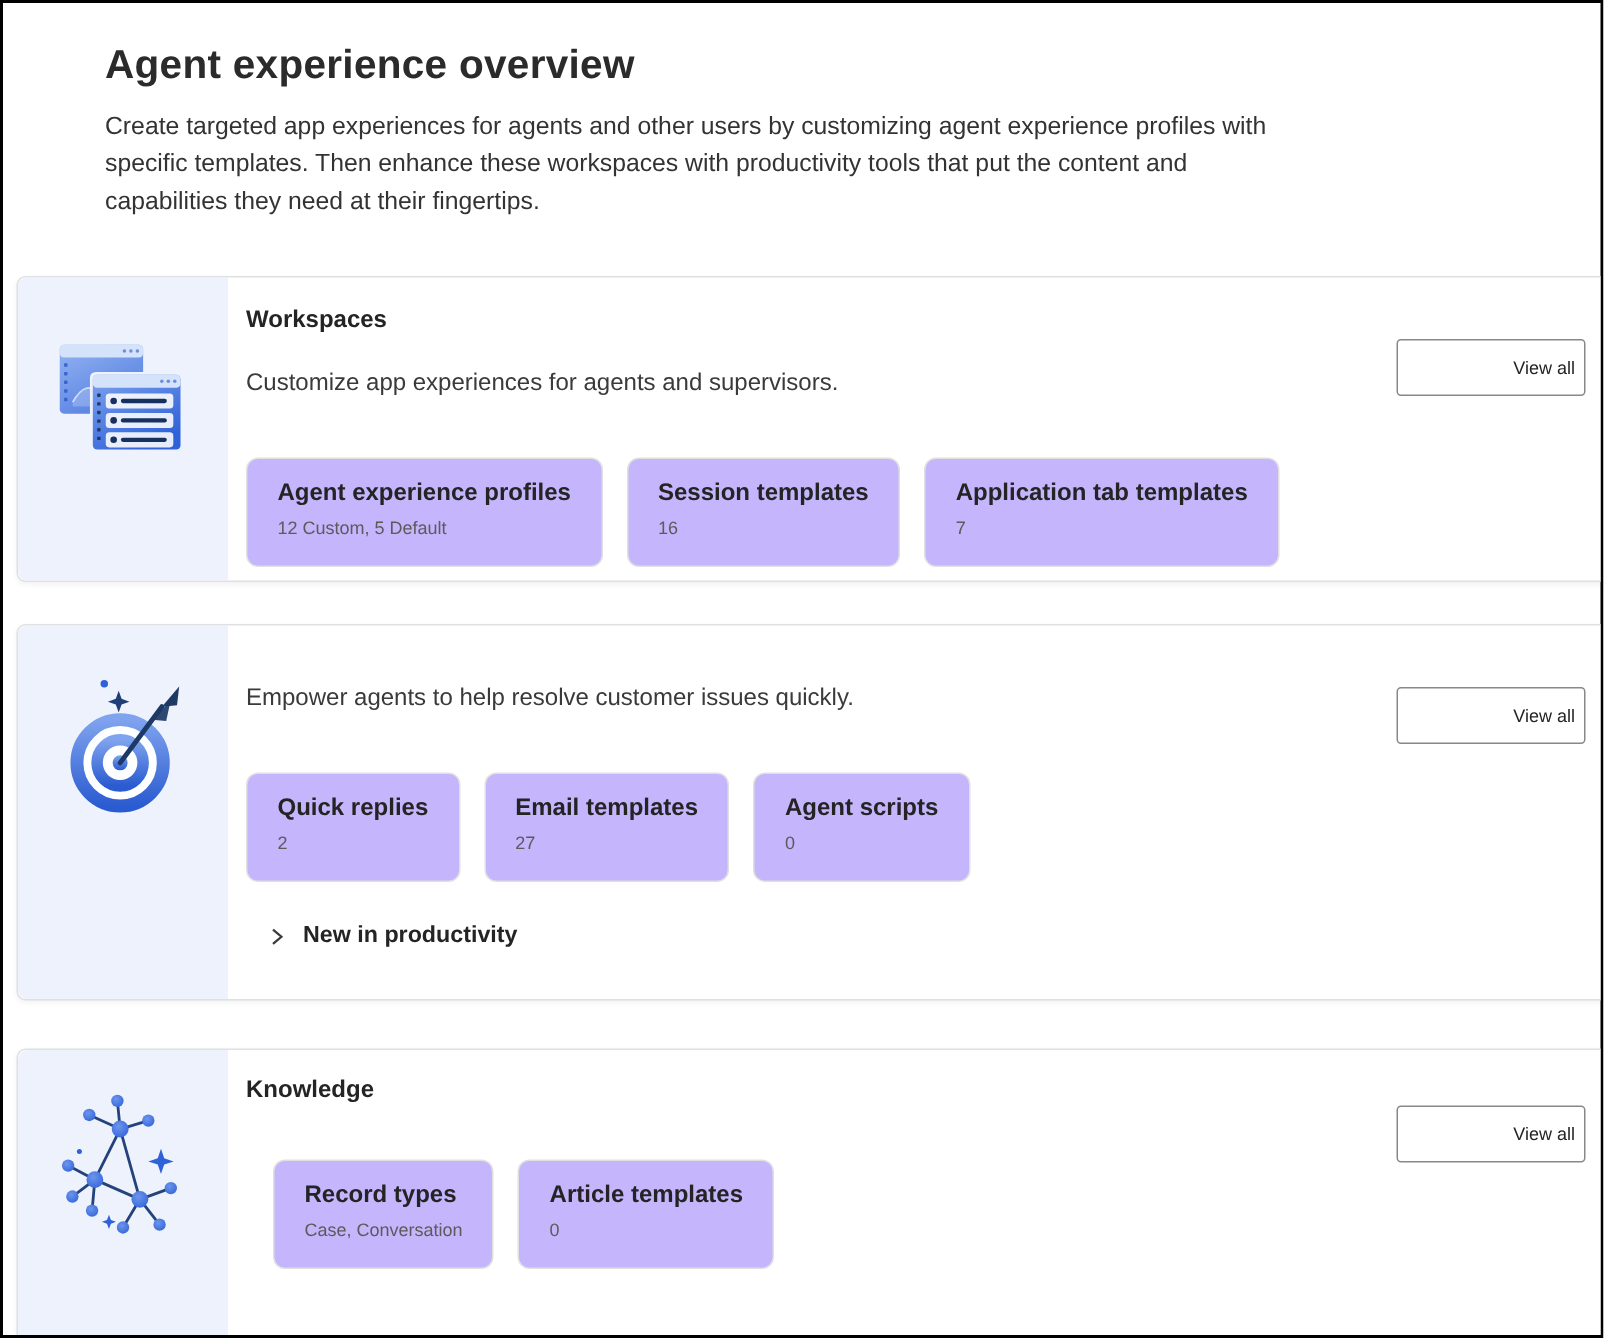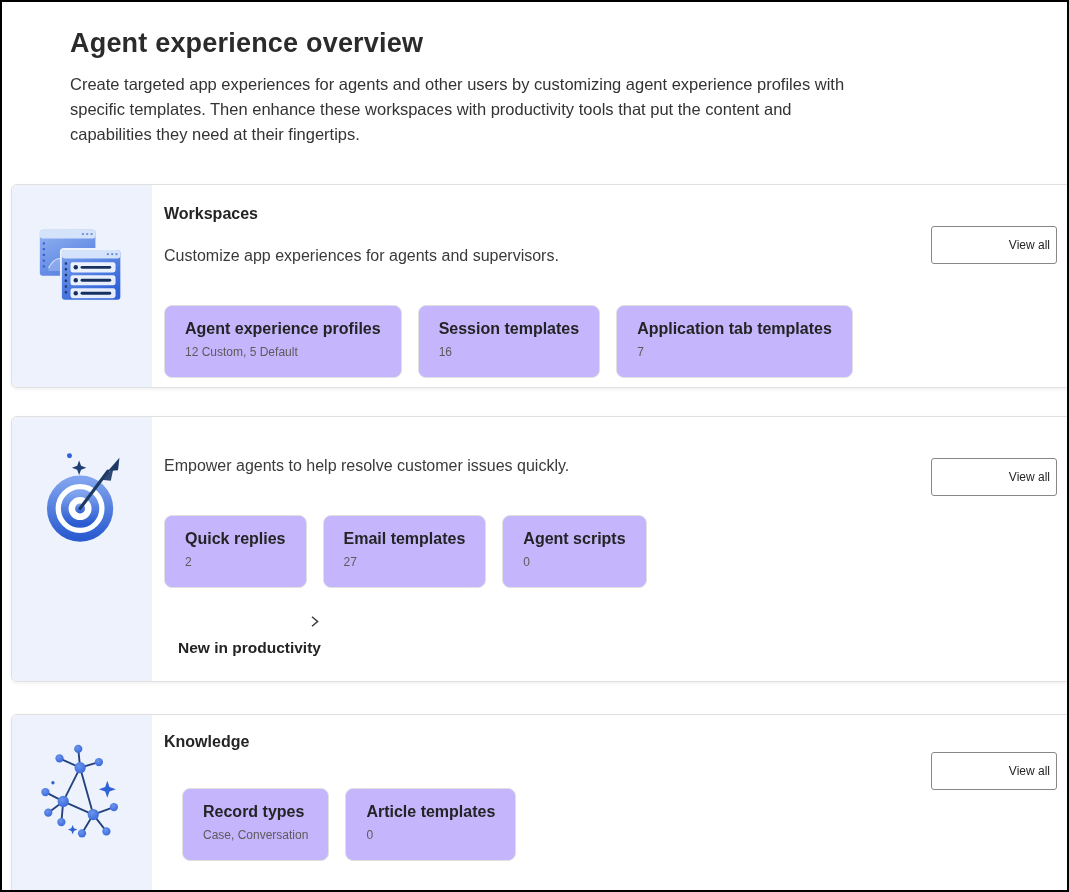--- a/index.html
+++ b/index.html
@@ -50,22 +50,22 @@
   .view-all {
     position:absolute; top:41px; right:15px; width:126px; height:38px;
     background:#fff; border:1px solid #8a8886; border-radius:3px;
     font-family:"Liberation Sans", sans-serif; font-size:12px; color:#242424;
     cursor:pointer;
     text-align:right;
   }
   .card-knowledge .view-all { top:37px; }
 
   .expander {
-    display:flex; align-items:flex-end; gap:11px;
-    margin:27px 0 24px 14px; width:max-content; cursor:pointer;flex-direction:column;
+    display:flex; align-items:center; gap:11px;
+    margin:27px 0 24px 14px; width:max-content; cursor:pointer;
   }
   .expander-label { font-size:15.5px; font-weight:700; color:#242424; }
   .chev { display:inline-flex; }
 </style>
 </head>
 <body>
 
 <div class="frame">
 
   <header class="page-header">

